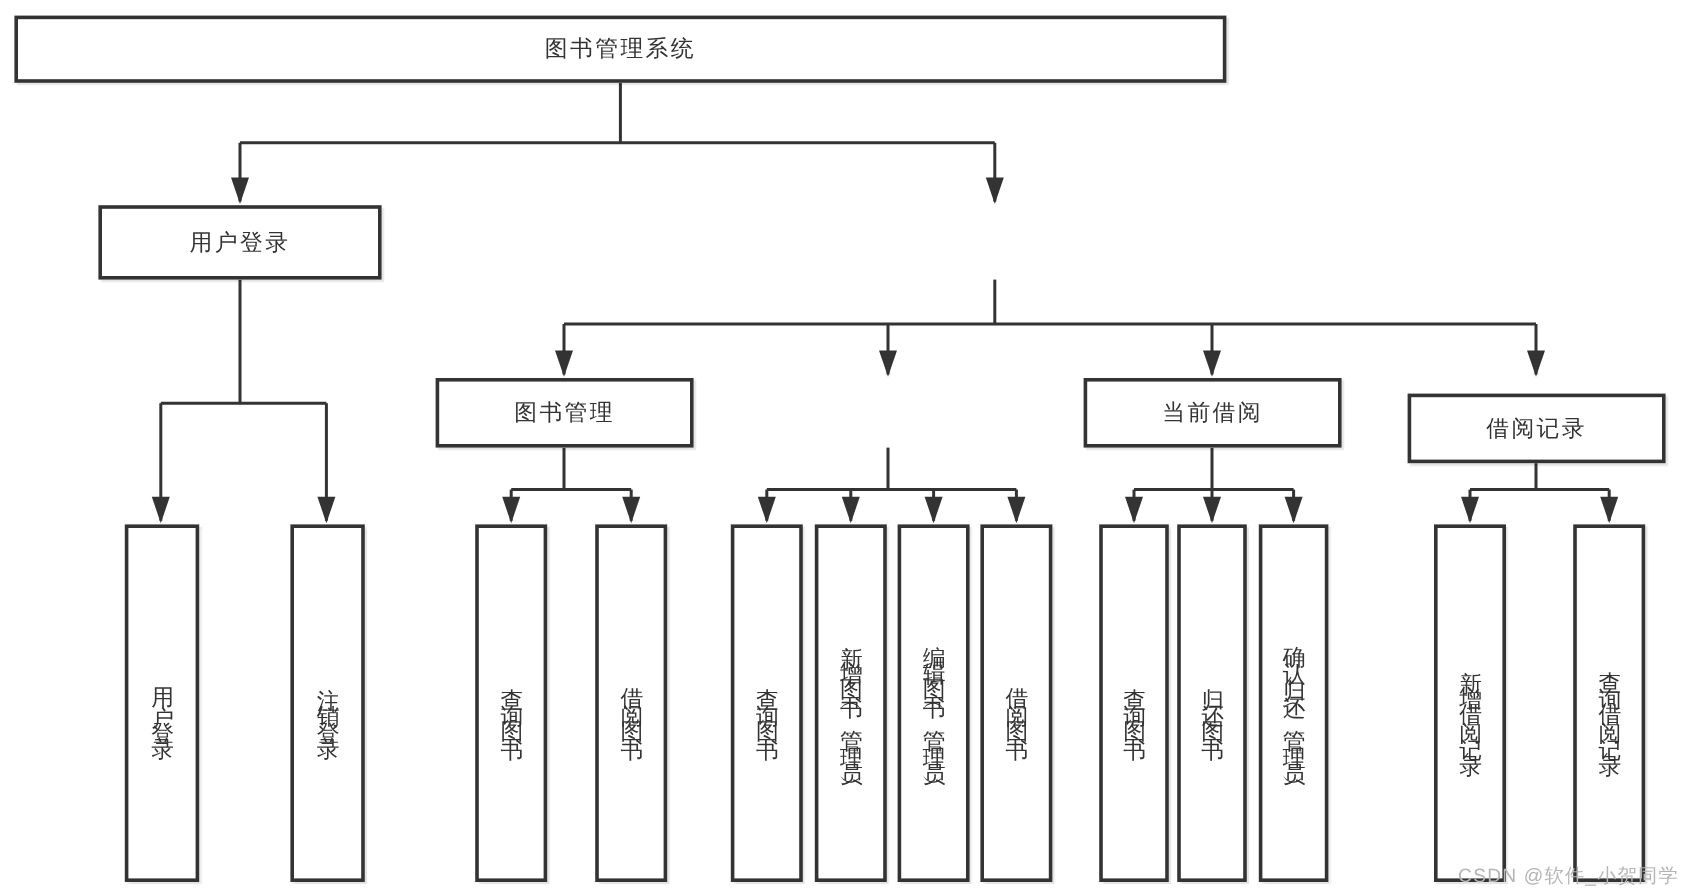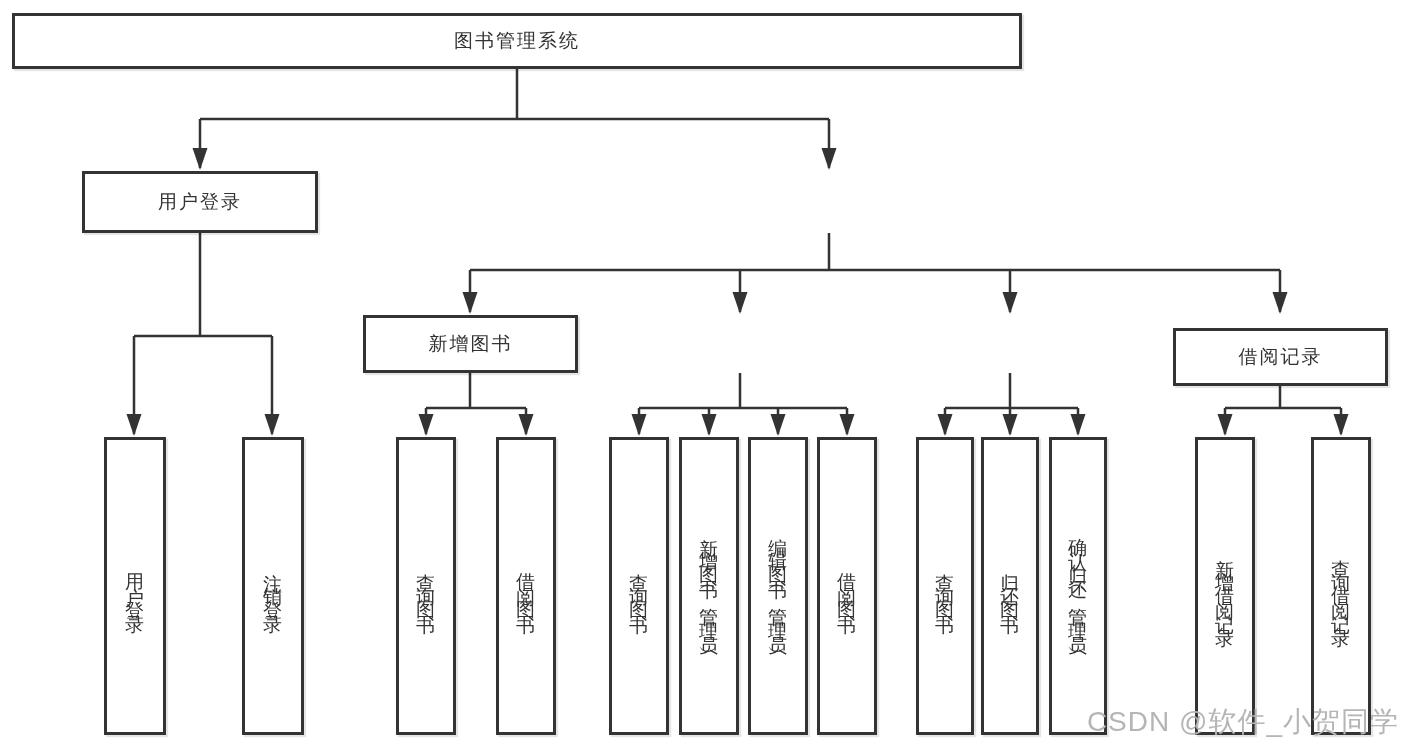--- a/index.html
+++ b/index.html
@@ -44,21 +44,21 @@
     text-orientation: mixed;
     font-size: 19px;
     letter-spacing: 14px;
     line-height: 1;
   }
   #watermark {
     position: absolute;
     right: 6px;
     bottom: 6px;
     z-index: 3;
-    font-size: 28px;
+    font-size: 16px;
     color: #b5b5b5;
     letter-spacing: 1px;
     white-space: nowrap;
   }
 </style>
 </head>
 <body>
 
 <div id="canvas">
 
@@ -125,21 +125,22 @@
       <polygon points="1070.5,414 1085.5,414 1078,436"></polygon>
       <polygon points="1217.5,414 1232.5,414 1225,436"></polygon>
       <polygon points="1333.5,414 1348.5,414 1341,436"></polygon>
     </g>
   </svg>
 
   <div class="node hbox" style="left:12px;top:13px;width:1010px;height:56px">图书管理系统</div>
 
   <div class="node hbox" style="left:82px;top:171px;width:236px;height:62px">用户登录</div>
 
-  <div class="node hbox" style="left:363px;top:315px;width:215px;height:58px">新增图书</div>
+  <div class="node hbox" style="left:363px;top:315px;width:215px;height:58px">图书管理</div>
+  <div class="node hbox" style="left:903px;top:315px;width:215px;height:58px">当前借阅</div>
   <div class="node hbox" style="left:1173px;top:328px;width:215px;height:58px">借阅记录</div>
 
   <div class="node vbox" style="left:104px;top:437px;width:62px;height:298px">用户登录</div>
   <div class="node vbox" style="left:242px;top:437px;width:62px;height:298px">注销登录</div>
 
   <div class="node vbox" style="left:396px;top:437px;width:60px;height:298px">查询图书</div>
   <div class="node vbox" style="left:496px;top:437px;width:60px;height:298px">借阅图书</div>
 
   <div class="node vbox" style="left:609px;top:437px;width:60px;height:298px">查询图书</div>
   <div class="node vbox" style="left:679px;top:437px;width:60px;height:298px">新增图书（管理员）</div>

